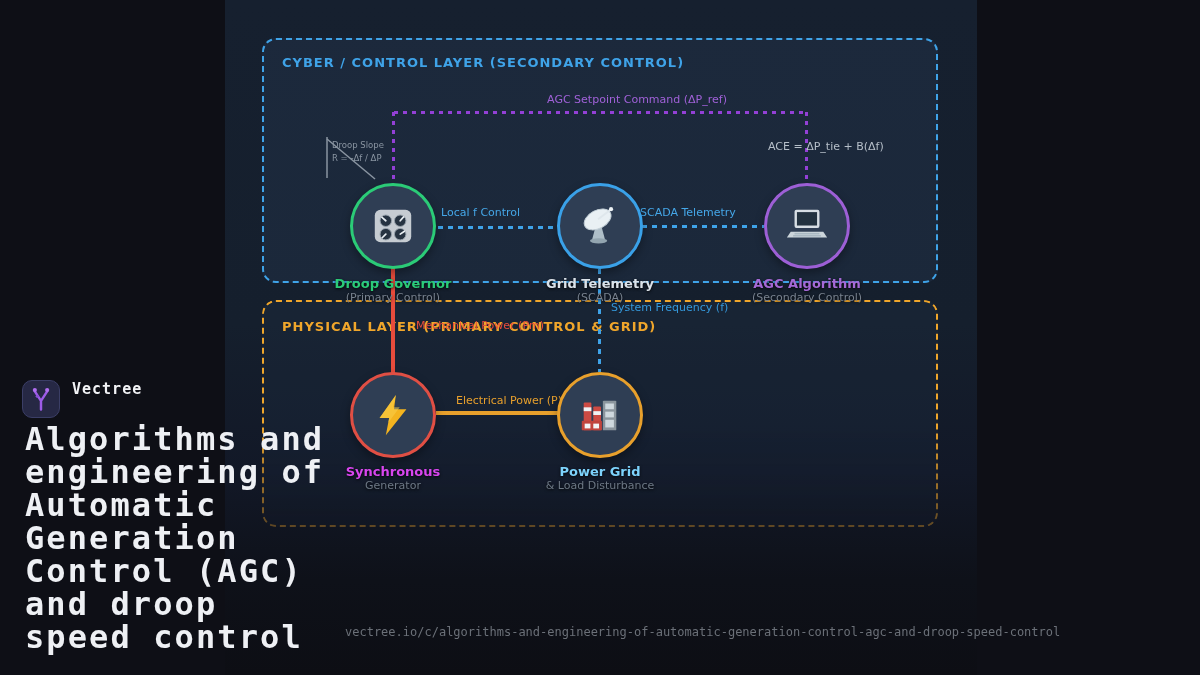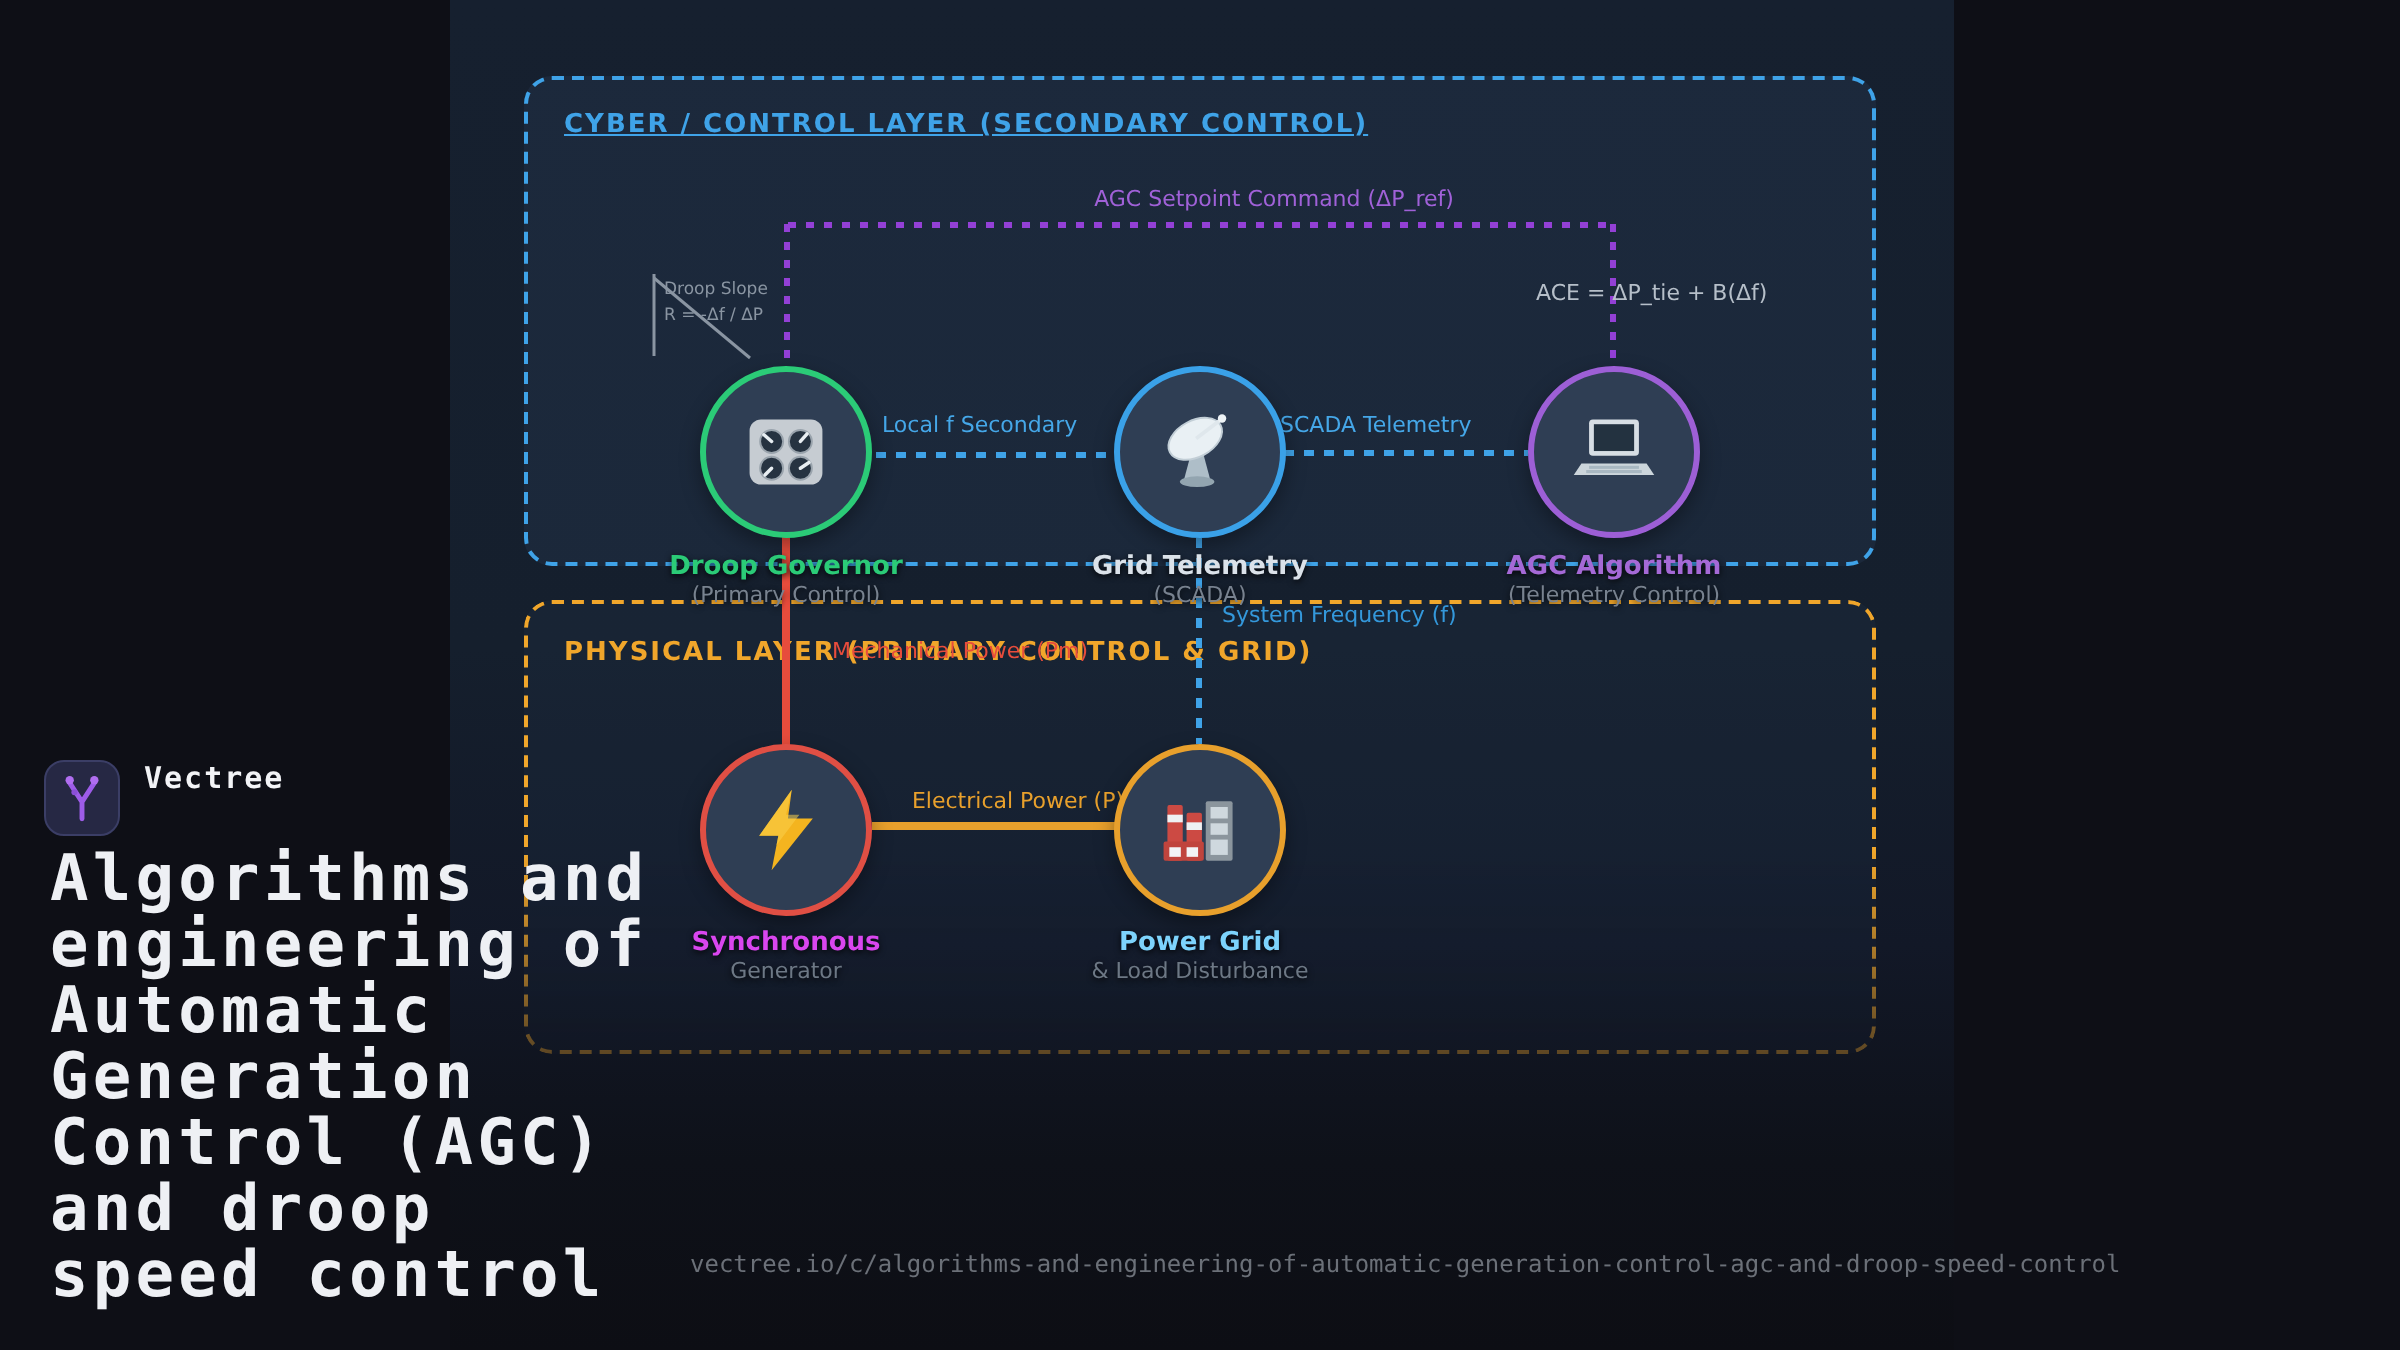--- a/index.html
+++ b/index.html
@@ -6,21 +6,21 @@
   .stage{position:relative;width:1200px;height:675px;overflow:hidden;
          background:#0e0f16;font-family:"DejaVu Sans","Liberation Sans",sans-serif;}
   .panel{position:absolute;left:225px;top:0;width:752px;height:675px;
          background:linear-gradient(180deg,#16202f 0%,#151f2d 48%,#121827 70%,#0e1119 86%,#0d0e14 100%);}
   .layer-box{position:absolute;border:2px dashed;border-radius:14px;box-sizing:border-box;}
   .layer-box.cyber{left:262px;top:38px;width:676px;height:245px;border-color:#3fa3e8;background:rgba(46,68,100,0.25);}
   .layer-box.physical{left:262px;top:300px;width:676px;height:227px;border-color:#f0a62b;background:rgba(46,68,100,0.14);
          -webkit-mask-image:linear-gradient(180deg,#000 0%,#000 55%,rgba(0,0,0,0.35) 100%);
          mask-image:linear-gradient(180deg,#000 0%,#000 55%,rgba(0,0,0,0.35) 100%);}
   .layer-title{position:absolute;font-size:13px;font-weight:bold;letter-spacing:1px;white-space:nowrap;}
-  .layer-title.cyber{left:282px;top:55px;color:#3fa3e8;text-decoration:underline;}
+  .layer-title.cyber{left:282px;top:55px;color:#3fa3e8;}
   .layer-title.physical{left:282px;top:319px;color:#f0a62b;}
 
   .hline,.vline{position:absolute;}
   .dots-h{height:3px;}
   .dots-v{width:3px;}
   .purple-h{background:repeating-linear-gradient(90deg,#9340d6 0 4px,transparent 4px 9px);}
   .purple-v{background:repeating-linear-gradient(180deg,#9340d6 0 4px,transparent 4px 9px);}
   .blue-h{background:repeating-linear-gradient(90deg,#3fa3e8 0 5px,transparent 5px 10px);}
   .blue-v{background:repeating-linear-gradient(180deg,#3fa3e8 0 5px,transparent 5px 10px);}
   .solid-red{background:#e74c3c;}
@@ -72,21 +72,21 @@
 
   <svg style="position:absolute;left:322px;top:133px;" width="60" height="50">
     <line x1="5" y1="4" x2="5" y2="45" stroke="#8a95a2" stroke-width="1.5"></line>
     <line x1="5" y1="6" x2="53" y2="46" stroke="#8a95a2" stroke-width="1.5"></line>
   </svg>
   <div class="annot-text" style="left:332px;top:141px;">Droop Slope</div>
   <div class="annot-text" style="left:332px;top:154px;">R = -Δf / ΔP</div>
 
   <div class="edge-label center-x" style="left:637px;top:93px;color:#a061d8;">AGC Setpoint Command (ΔP_ref)</div>
   <div class="edge-label" style="left:768px;top:140px;color:#b6bfc9;">ACE = ΔP_tie + B(Δf)</div>
-  <div class="edge-label" style="left:441px;top:206px;color:#45a7e8;">Local f Secondary</div>
+  <div class="edge-label" style="left:441px;top:206px;color:#45a7e8;">Local f Control</div>
   <div class="edge-label" style="left:640px;top:206px;color:#45a7e8;">SCADA Telemetry</div>
   <div class="edge-label" style="left:611px;top:301px;color:#3498db;">System Frequency (f)</div>
   <div class="edge-label center-x" style="left:480px;top:319px;color:#e74c3c;">Mechanical Power (Pm)</div>
   <div class="edge-label center-x" style="left:509px;top:394px;color:#e8a02c;">Electrical Power (P)</div>
 
   <div class="node" style="left:350px;top:183px;border-color:#2bcb77;">
     <svg viewBox="0 0 48 48" width="46" height="46">
       <rect x="5" y="7" width="38" height="34" rx="6" fill="#c6ccd2"></rect>
       <g stroke="#9aa4ad" stroke-width="1" fill="#263341">
         <circle cx="16.5" cy="18.5" r="6"></circle>
@@ -150,21 +150,21 @@
           <rect x="17" y="33" width="6" height="5"></rect>
       </g>
     </svg>
   </div>
 
   <div class="node-label" style="left:298px;top:276px;color:#2bcb77;">Droop Governor</div>
   <div class="node-sublabel" style="left:298px;top:291px;">(Primary Control)</div>
   <div class="node-label" style="left:505px;top:276px;color:#dbe2e9;">Grid Telemetry</div>
   <div class="node-sublabel" style="left:505px;top:291px;">(SCADA)</div>
   <div class="node-label" style="left:712px;top:276px;color:#a569d6;">AGC Algorithm</div>
-  <div class="node-sublabel" style="left:712px;top:291px;">(Telemetry Control)</div>
+  <div class="node-sublabel" style="left:712px;top:291px;">(Secondary Control)</div>
   <div class="node-label" style="left:298px;top:464px;color:#d946ef;">Synchronous</div>
   <div class="node-sublabel" style="left:298px;top:479px;color:#6d7885;">Generator</div>
   <div class="node-label" style="left:505px;top:464px;color:#7dd3fc;">Power Grid</div>
   <div class="node-sublabel" style="left:505px;top:479px;color:#6d7885;">&amp; Load Disturbance</div>
 
   <div class="brand">
     <div class="brand-logo">
       <svg viewBox="0 0 38 38" width="36" height="36">
         <path d="M19 30 L19 21 M19 21 L12.5 11 M19 21 L25.5 11" stroke="#9d5ce8" stroke-width="2.6" fill="none" stroke-linecap="round"></path>
         <circle cx="12.5" cy="9.6" r="2.2" fill="#b06ef0"></circle>

